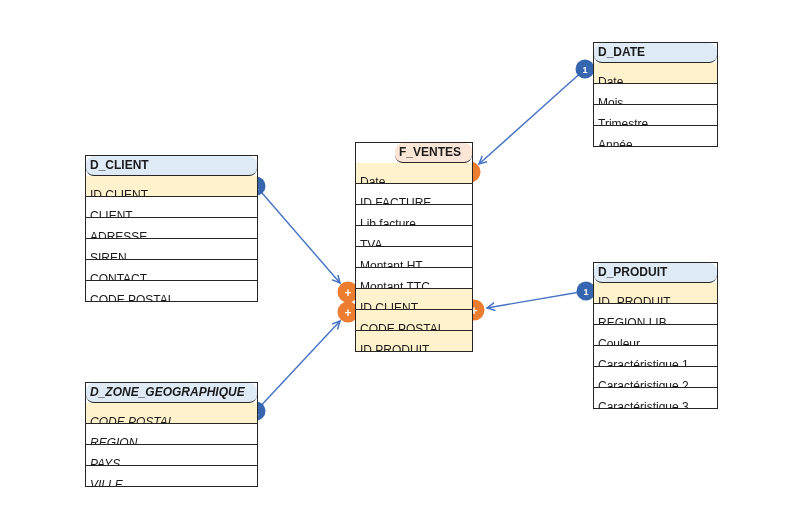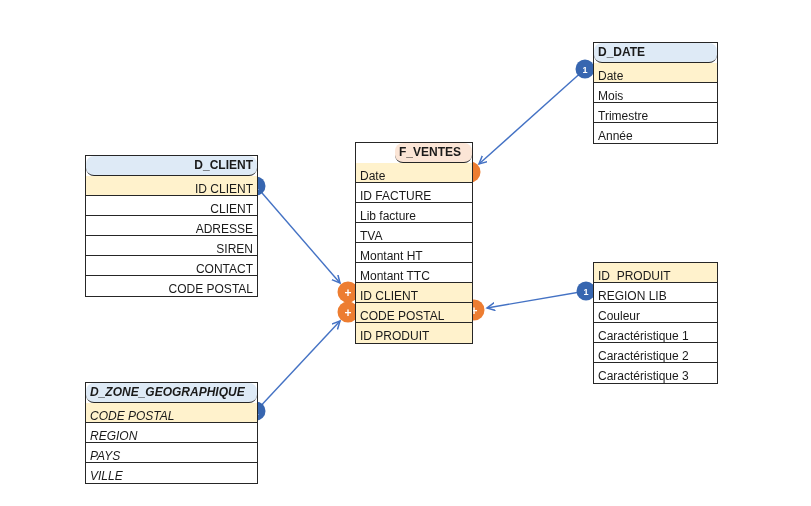--- a/index.html
+++ b/index.html
@@ -37,33 +37,33 @@
   }
   .tbl.fact .hd {
     background: #FBE5D6;
     margin-left: 39px;
   }
   .tbl .row {
     height: 20px;
     line-height: 19px;
     font-size: 12px;
     color: #1a1a1a;
-    padding: 4px 4px;
+    padding: 10px 4px;
     background: #ffffff;
     border-bottom: 1px solid #262626;
     box-sizing: border-box;
     white-space: nowrap;
     overflow: hidden;
   }
   .tbl .row:last-child { border-bottom: none; }
   .tbl .row.key { background: #FFF2CC; }
 
   
   #t-d-date    { left: 593px; top: 42px;  width: 125px; }
-  #t-d-client  { left: 85px;  top: 155px; width: 173px; text-align: right; }
+  #t-d-client  { left: 85px;  top: 155px; width: 173px; }
   #t-f-ventes  { left: 355px; top: 142px; width: 118px; }
   #t-d-produit { left: 593px; top: 262px; width: 125px; }
   #t-d-zone    { left: 85px;  top: 382px; width: 173px; font-style: italic; }
 
   svg.overlay {
     position: absolute;
     left: 0; top: 0;
     width: 811px; height: 506px;
   }
   .rel-line { stroke: #4472C4; stroke-width: 1.4; fill: none; }
@@ -142,20 +142,21 @@
     <div class="row">Lib facture</div>
     <div class="row">TVA</div>
     <div class="row">Montant HT</div>
     <div class="row">Montant TTC</div>
     <div class="row key">ID CLIENT</div>
     <div class="row key">CODE POSTAL</div>
     <div class="row key">ID PRODUIT</div>
   </div>
 
   <div class="tbl" id="t-d-produit">
+    <div class="hd">D_PRODUIT</div>
     <div class="row key">ID_PRODUIT</div>
     <div class="row">REGION LIB</div>
     <div class="row">Couleur</div>
     <div class="row">Caractéristique 1</div>
     <div class="row">Caractéristique 2</div>
     <div class="row">Caractéristique 3</div>
   </div>
 
   <div class="tbl" id="t-d-zone">
     <div class="hd">D_ZONE_GEOGRAPHIQUE</div>

